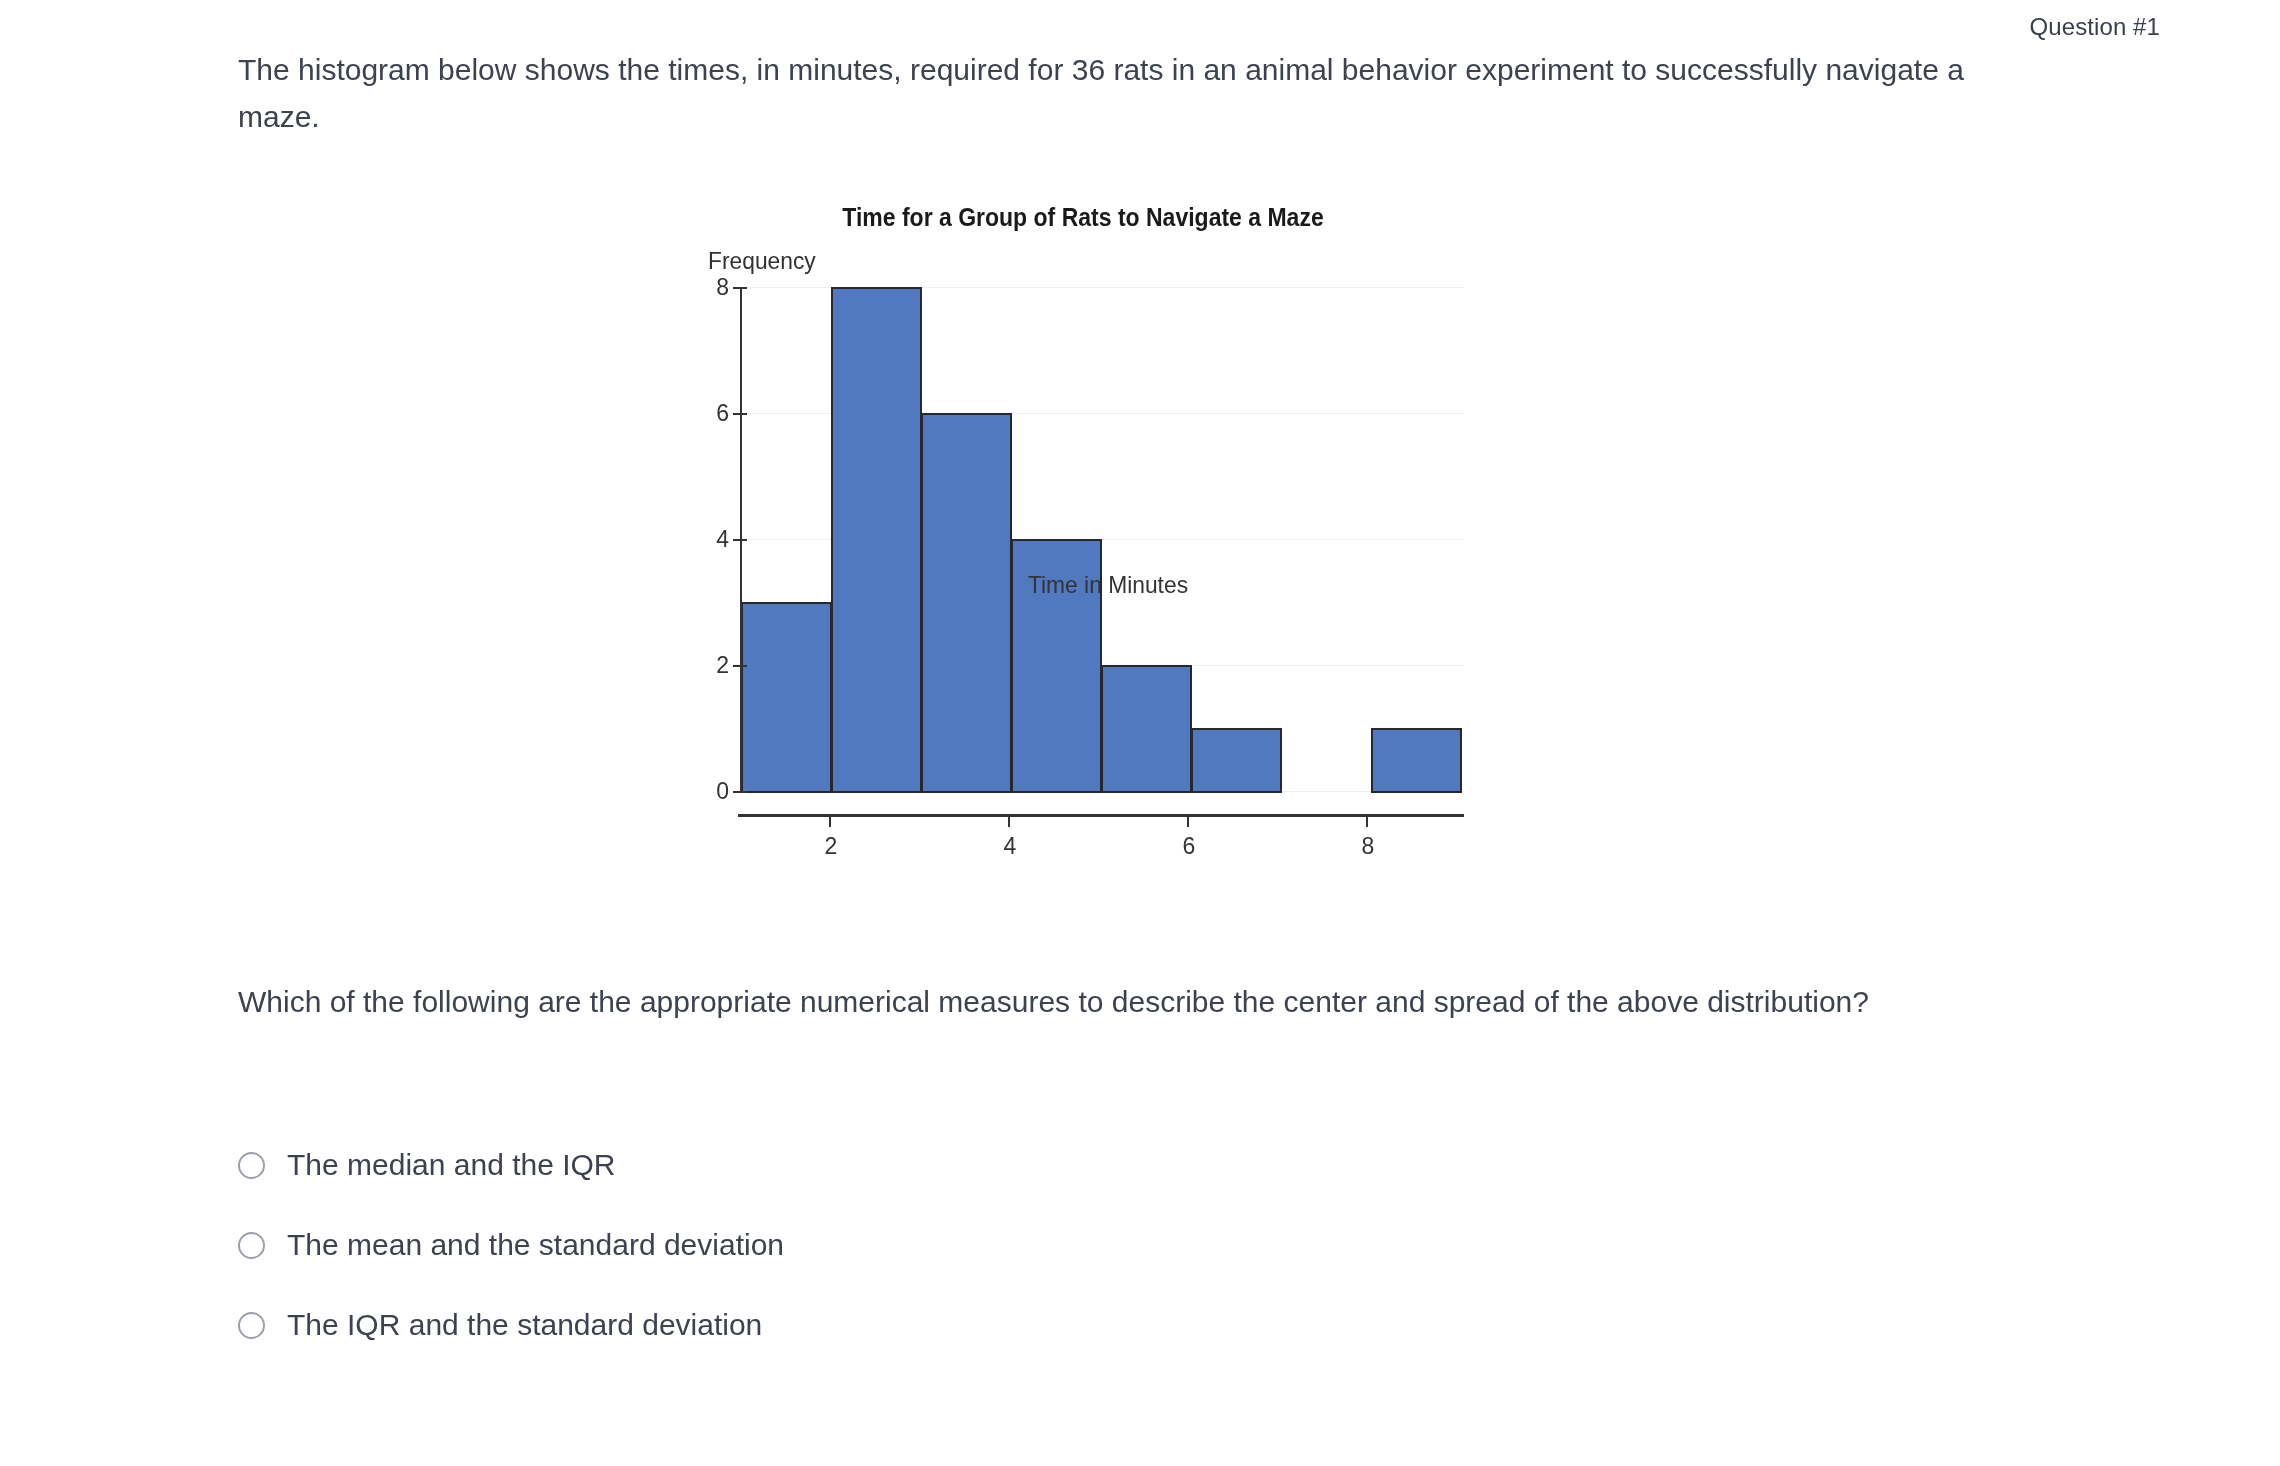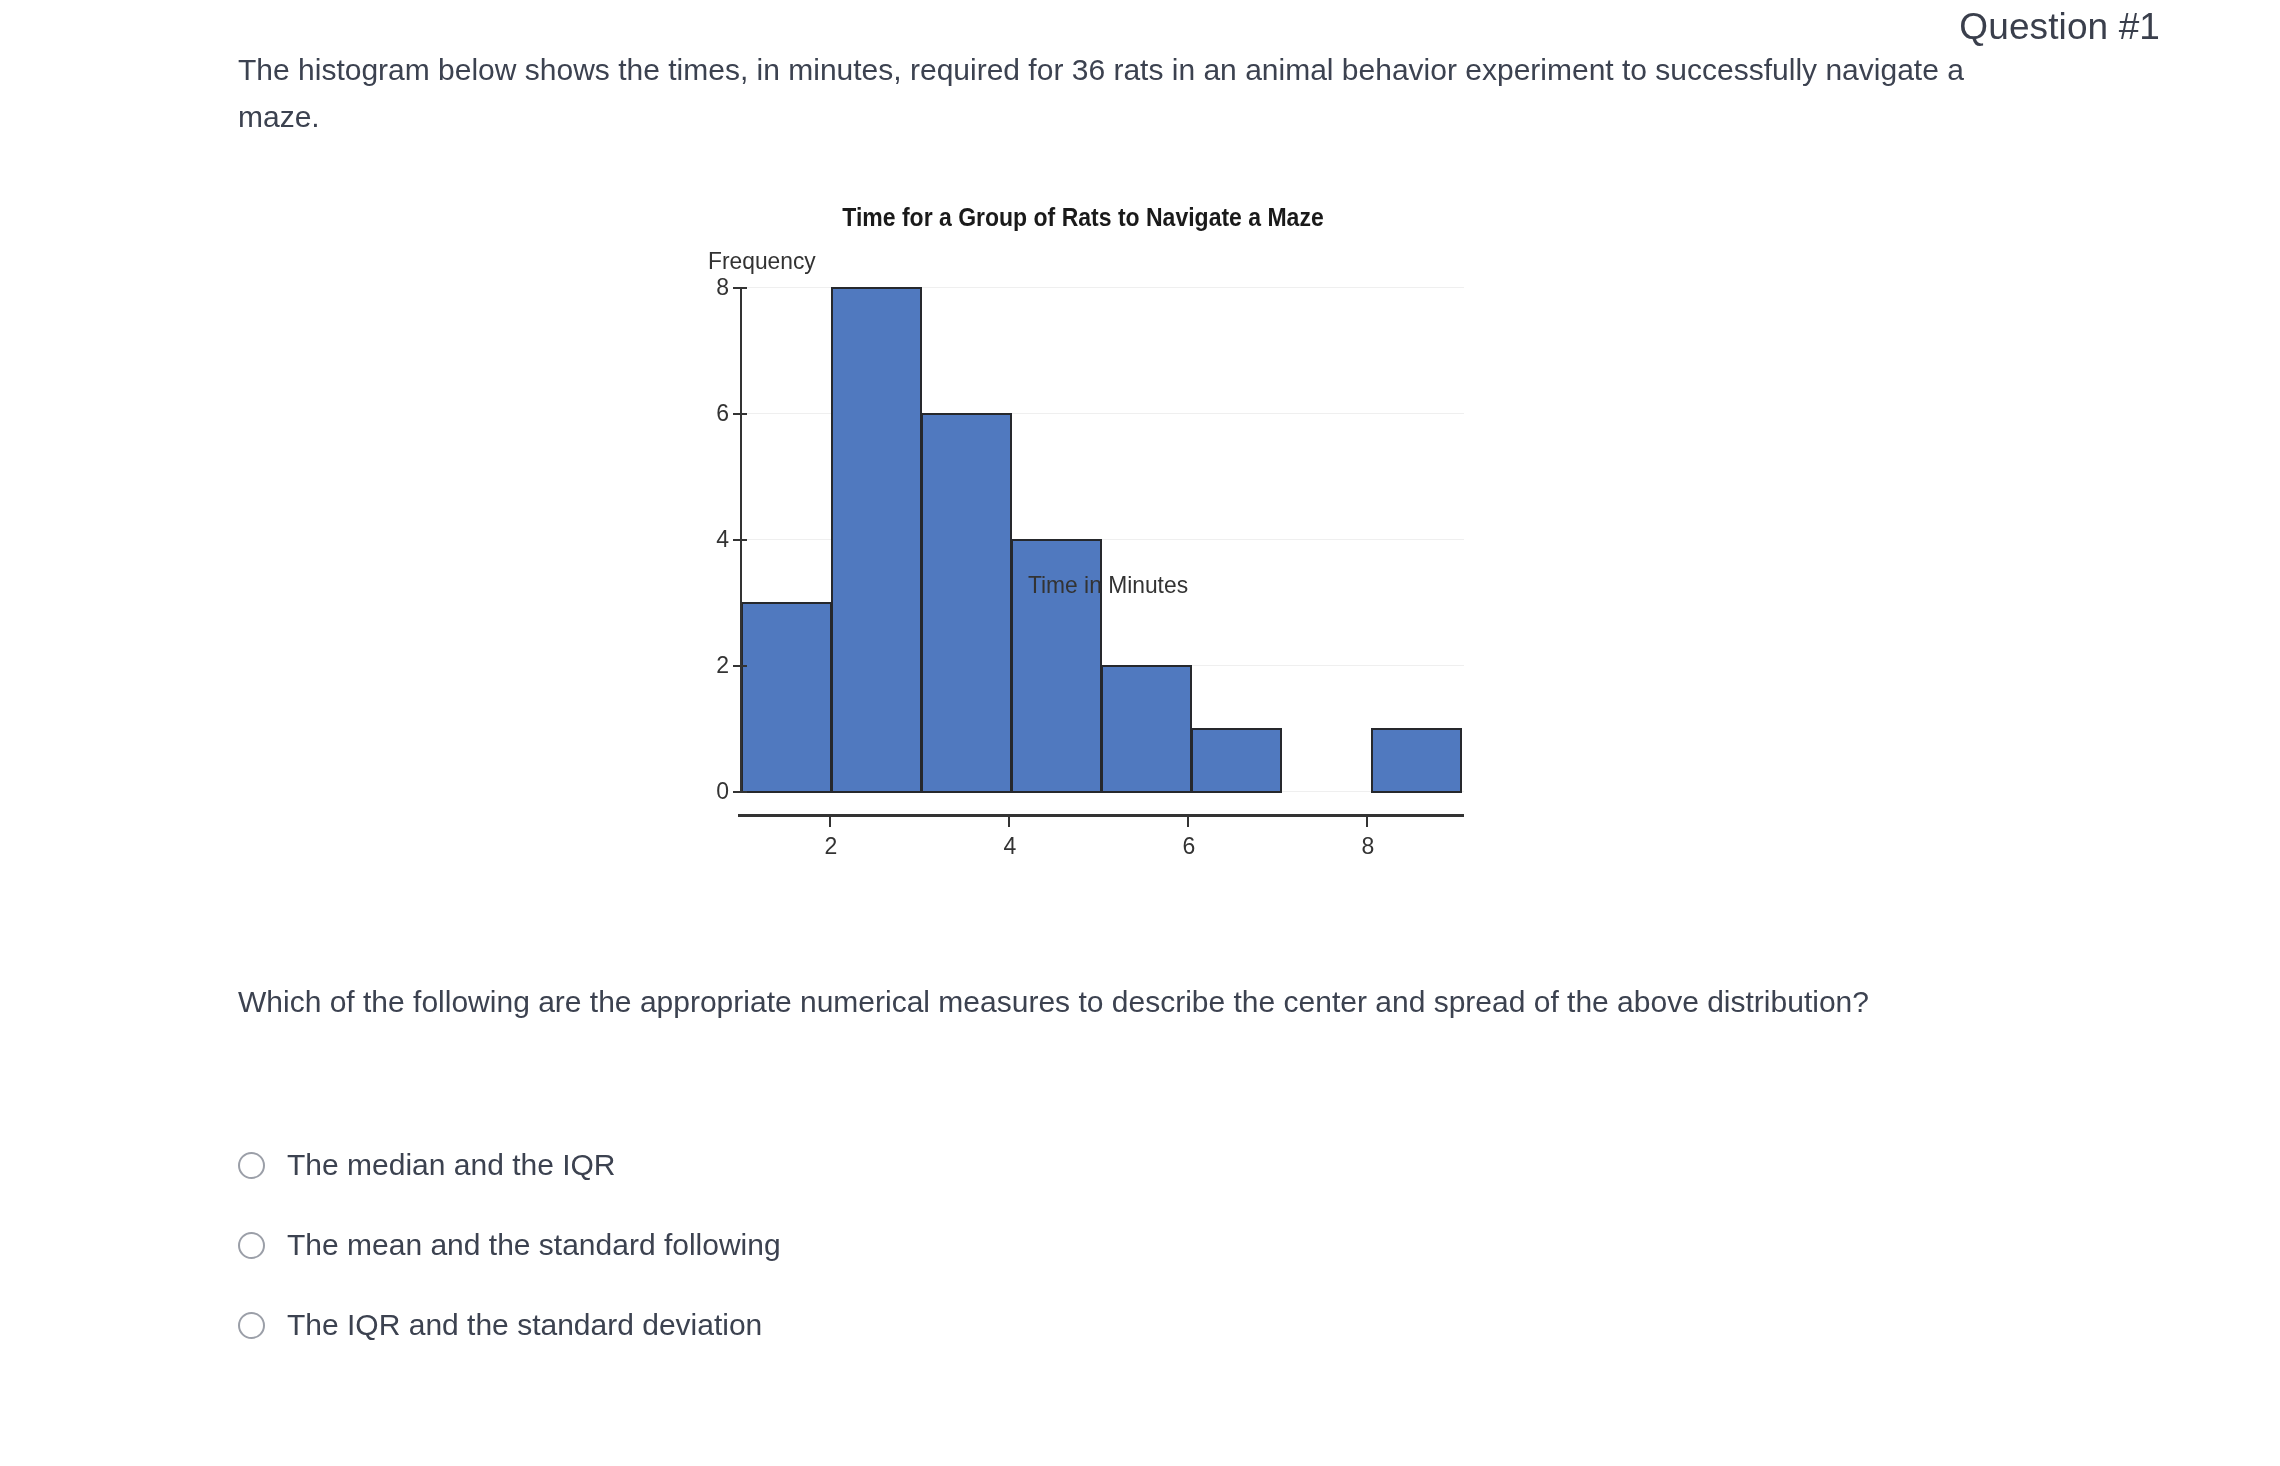--- a/index.html
+++ b/index.html
@@ -15,21 +15,21 @@
     font-family: "Liberation Sans", sans-serif;
     color: #3c4250;
     overflow: hidden;
   }
 
   
   #question-header {
     position: absolute;
     top: 0;
     right: 120px;
-    font-size: 37px;
+    font-size: 24px;
     line-height: 54px;
     color: #3a3f4c;
     letter-spacing: 0.1px;
     white-space: nowrap;
   }
 
   
   #stem-text {
     position: absolute;
     left: 238px;
@@ -259,21 +259,21 @@
 <div id="options">
 
   <div class="option-row">
     <span class="radio"></span>
     <span class="option-label">The median and the IQR</span>
   </div>
 
 
   <div class="option-row">
     <span class="radio"></span>
-    <span class="option-label">The mean and the standard following</span>
+    <span class="option-label">The mean and the standard deviation</span>
   </div>
 
   <div class="option-row">
     <span class="radio"></span>
     <span class="option-label">The IQR and the standard deviation</span>
   </div>
 
 </div>
 
 </body></html>

